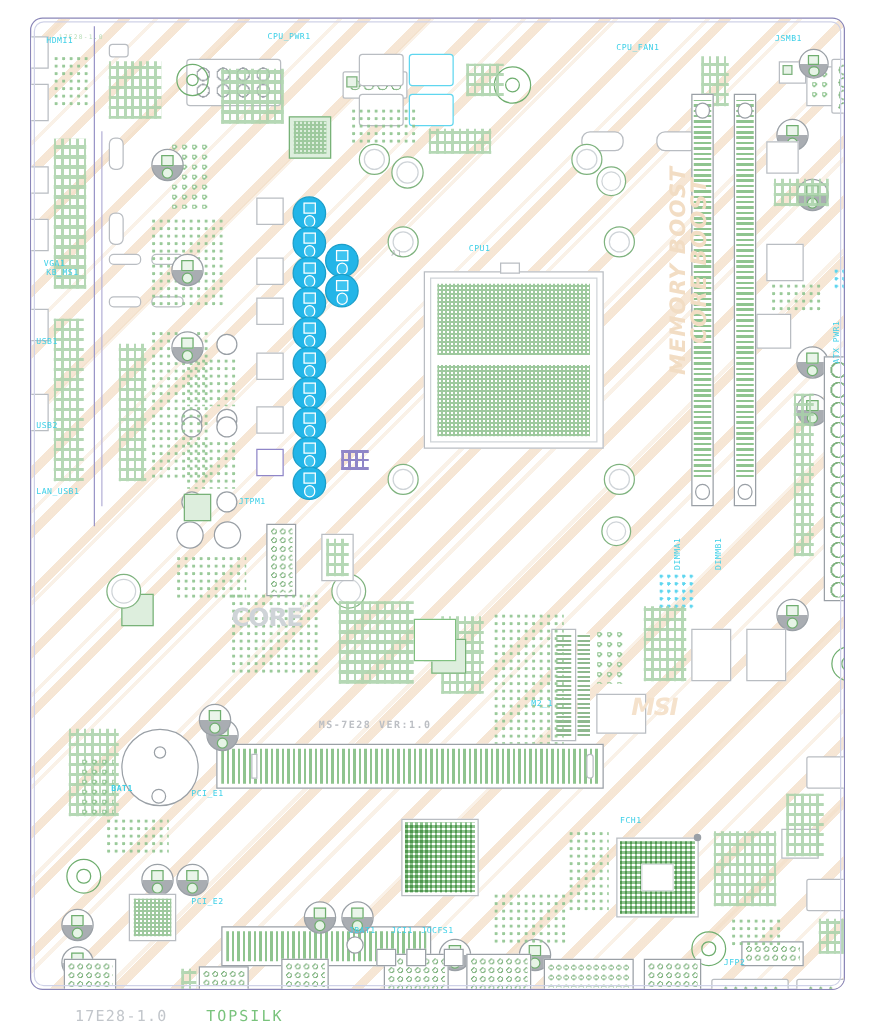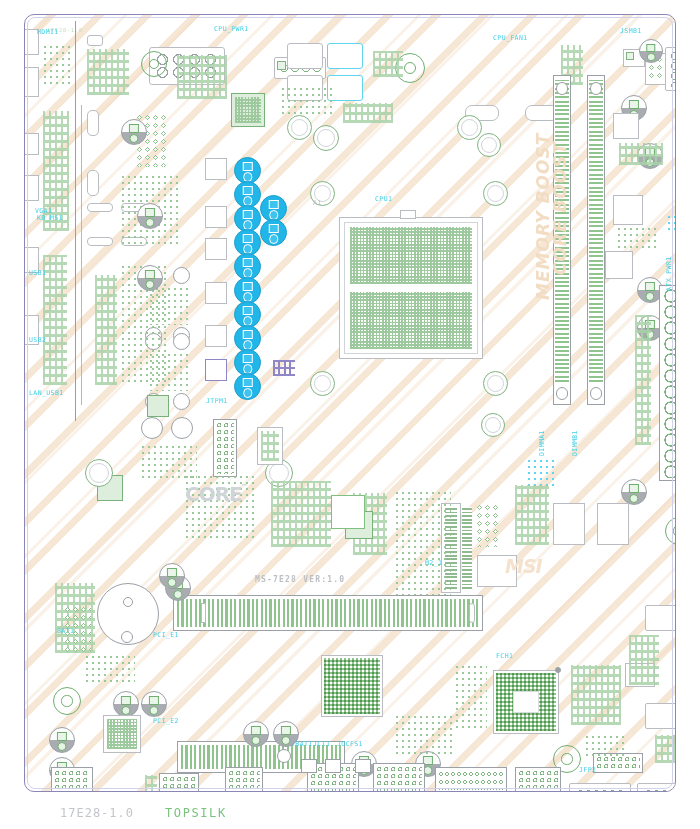--- a/index.html
+++ b/index.html
@@ -538,30 +538,30 @@
         <div class="lbl" style="left: 10px; top: 192px;">VGA1</div>
         <div class="lbl" style="left: 12px; top: 199px;">KB_MS1</div>
         <div class="lbl" style="left: 4px; top: 254px;">USB1</div>
         <div class="lbl" style="left: 4px; top: 321px;">USB2</div>
         <div class="lbl" style="left: 4px; top: 374px;">LAN_USB1</div>
         <div class="lbl" style="left: 189px; top: 10px;">CPU_PWR1</div>
         <div class="lbl" style="left: 468px; top: 19px;">CPU_FAN1</div>
         <div class="lbl" style="left: 595px; top: 12px;">JSMB1</div>
         <div class="lbl" style="left: 350px; top: 180px;">CPU1</div>
         <div class="lbl grey" style="left: 288px; top: 184px;">A1</div>
-        <div class="lbl" style="left: 166px; top: 382px; margin-left: 15px;">JTPM1</div>
+        <div class="lbl" style="left: 166px; top: 382px;">JTPM1</div>
         <div class="lbl" style="left: 400px; top: 544px;">M2_1</div>
         <div class="lbl" style="left: 471px; top: 637px;">FCH1</div>
         <div class="lbl" style="left: 513px; top: 441px; transform-origin: 0px 0px; transform: rotate(-90deg);">DIMMA1</div>
         <div class="lbl" style="left: 546px; top: 441px; transform-origin: 0px 0px; transform: rotate(-90deg);">DIMMB1</div>
         <div class="lbl" style="left: 640px; top: 276px; transform-origin: 0px 0px; transform: rotate(-90deg);">ATX_PWR1</div>
-        <div class="lbl" style="left: 32px; top: 612px;">BAT1</div>
+        <div class="lbl" style="left: 64px; top: 612px; font-weight: bold;">BAT1</div>
         <div class="lbl" style="left: 128px; top: 616px;">PCI_E1</div>
         <div class="lbl" style="left: 128px; top: 702px;">PCI_E2</div>
-        <div class="lbl" style="left: 266px; top: 725px;">JBAT1</div>
+        <div class="lbl" style="left: 254px; top: 725px;">JBAT1</div>
         <div class="lbl" style="left: 288px; top: 725px;">JCI1</div>
         <div class="lbl" style="left: 312px; top: 725px;">JOCFS1</div>
         <div class="lbl" style="left: 554px; top: 751px;">JFP2</div>
       </div>
 
   </div>
 
   <div id="caption">
     <div id="cap-code">17E28-1.0</div>
     <div id="cap-layer">TOPSILK</div>

